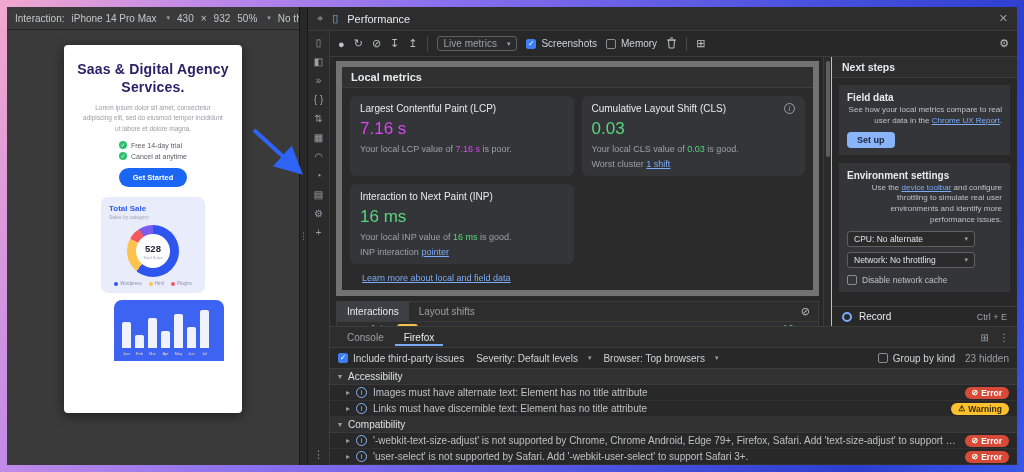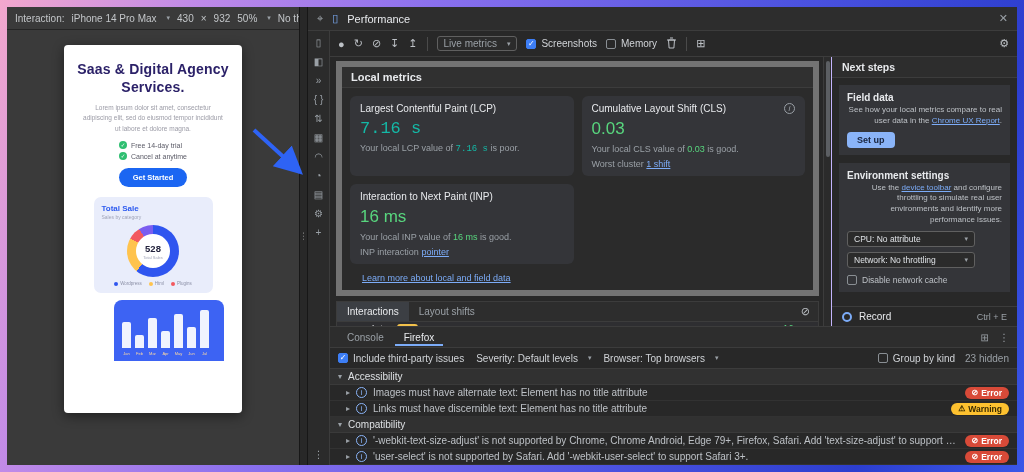--- a/index.html
+++ b/index.html
@@ -25,21 +25,21 @@
     text-align:center; overflow:hidden; }
   .ph-heading { font-size:14px; line-height:1.25; font-weight:bold; color:#2b2168; letter-spacing:.2px; }
   .ph-body { font-size:6.5px; line-height:1.6; color:#9b9ba6; margin:7px 6px 7px; }
   .ph-bullets { width:max-content; margin:0 auto; text-align:left; }
   .ph-bullet { display:flex; align-items:center; gap:4px; font-size:7px; color:#5a5a66; margin:3px 0; }
   .chk { width:8px; height:8px; flex:none; border-radius:50%; background:#2fbf71; color:#fff;
     font-size:5.5px; line-height:8px; text-align:center; }
   .chk::after { content:"✓"; }
   .ph-cta { margin:8px auto 0; width:max-content; background:#1b66f2; color:#fff; font-size:7.5px;
     font-weight:bold; padding:5px 14px; border-radius:11px; cursor:pointer; }
-  .sale-card { margin:10px auto 0; width:119px; background:#e9edfb; border-radius:7px; padding:7px 8px; text-align:left; }
+  .sale-card { margin:10px auto 0; width:104px; background:#e9edfb; border-radius:7px; padding:7px 8px; text-align:left; }
   .sc-title { font-size:8px; font-weight:bold; color:#2e5bef; }
   .sc-sub { font-size:5px; color:#a0a4b8; margin-top:1px; }
   .donut { width:52px; height:52px; margin:5px auto 4px; border-radius:50%; position:relative;
     background:conic-gradient(#2f55ef 0 61%, #ffc34d 61% 83%, #f2595f 83% 91%, #7a5df0 91% 100%); }
   .donut-hole { position:absolute; inset:9px; background:#fff; border-radius:50%;
     display:flex; flex-direction:column; align-items:center; justify-content:center; }
   .donut-num { font-size:9.5px; font-weight:bold; color:#23233d; }
   .donut-lab { font-size:4px; color:#a0a4b8; margin-top:1px; }
   .legend { display:flex; justify-content:center; gap:7px; margin-top:2px; }
   .leg { display:flex; align-items:center; gap:2px; font-size:4.5px; color:#8b8fa6; }
@@ -88,21 +88,21 @@
   .lm-header { padding:4px 9px; font-size:11px; font-weight:bold; color:#e8eaed;
     border-bottom:1px solid #3c3c3c; background:#303030; }
   .lm-grid { display:grid; grid-template-columns:1fr 1fr; gap:8px; padding:8px; }
   .metric-card { background:#343539; border-radius:6px; padding:7px 10px; }
   .mc-title-row { display:flex; align-items:flex-start; justify-content:space-between; }
   .mc-title { font-size:10px; color:#e8eaed; }
   .info-i { width:11px; height:11px; flex:none; border:1px solid #9aa0a6; border-radius:50%;
     color:#9aa0a6; font-size:8px; line-height:9px; text-align:center; font-style:italic; }
   .info-i::after { content:"i"; }
   .mc-value { font-size:17px; margin:5px 0 4px; }
-  .bad { color:#14b8a6;font-family:Liberation Mono, monospace; } .good { color:#58d67e; }
+  .bad { color:#d946ef; } .good { color:#58d67e; }
   .mc-desc { font-size:9px; color:#9aa0a6; line-height:1.35; }
   .mc-extra { font-size:9px; color:#9aa0a6; margin-top:4px; }
   a.link { color:#7cacf8; text-decoration:underline; cursor:pointer; }
   .learn-more { display:block; padding:1px 20px 7px; font-size:9px; color:#7cacf8; text-decoration:underline; cursor:pointer; }
 
   .interactions { margin-top:5px; border:1px solid #3c3c3c; border-bottom:none; }
   .int-tabs { display:flex; align-items:center; background:#2d2d2d; border-bottom:1px solid #3c3c3c; padding-right:8px; }
   .int-tab { padding:4px 10px; font-size:10px; color:#9aa0a6; cursor:pointer;text-align:center; }
   .int-tab.active { background:#3c3f44; color:#e8eaed; }
   .irow { display:grid; grid-template-columns:12px 96px 1fr 44px; align-items:center; gap:4px;
@@ -405,21 +405,21 @@
                     <span>See how your local metrics compare to real user data in the </span><a class="link">Chrome UX Report</a><span>.</span>
                   </div>
                   <span class="setup-btn">Set up</span>
                 </div>
                 <div class="ns-card">
                   <div class="ns-title">Environment settings</div>
                   <div class="ns-text">
                     <span>Use the </span><a class="link">device toolbar</a><span> and configure throttling to simulate real user environments and identify more performance issues.</span>
                   </div>
                   <div class="ns-select">
-                    <span>CPU: No attribute</span>
+                    <span>CPU: No alternate</span>
                     <span class="caret">▾</span>
                   </div>
                   <div class="ns-select">
                     <span>Network: No throttling</span>
                     <span class="caret">▾</span>
                   </div>
                   <label class="ns-check">
                     <span class="box"></span>
                     <span>Disable network cache</span>
                   </label>

